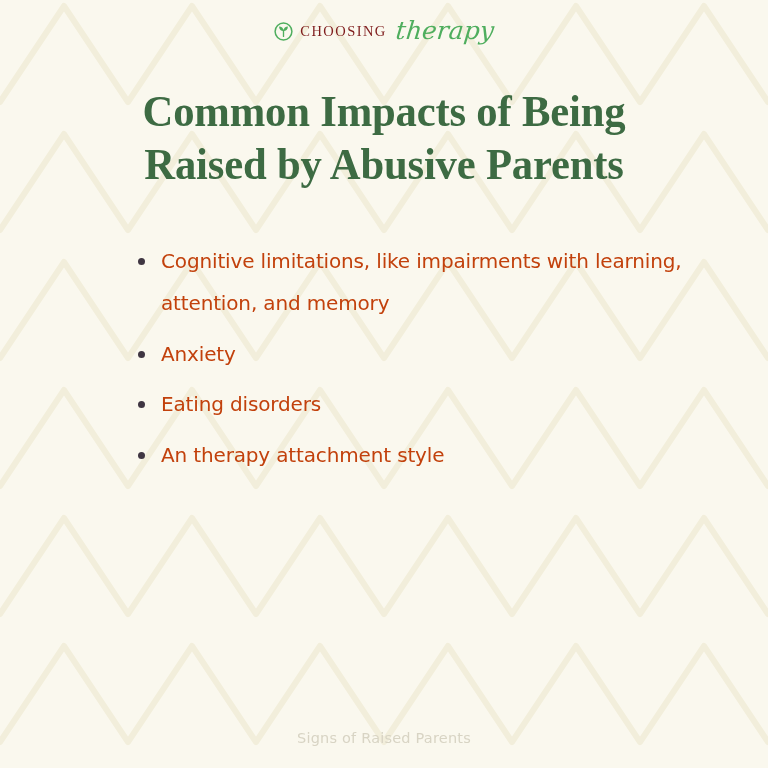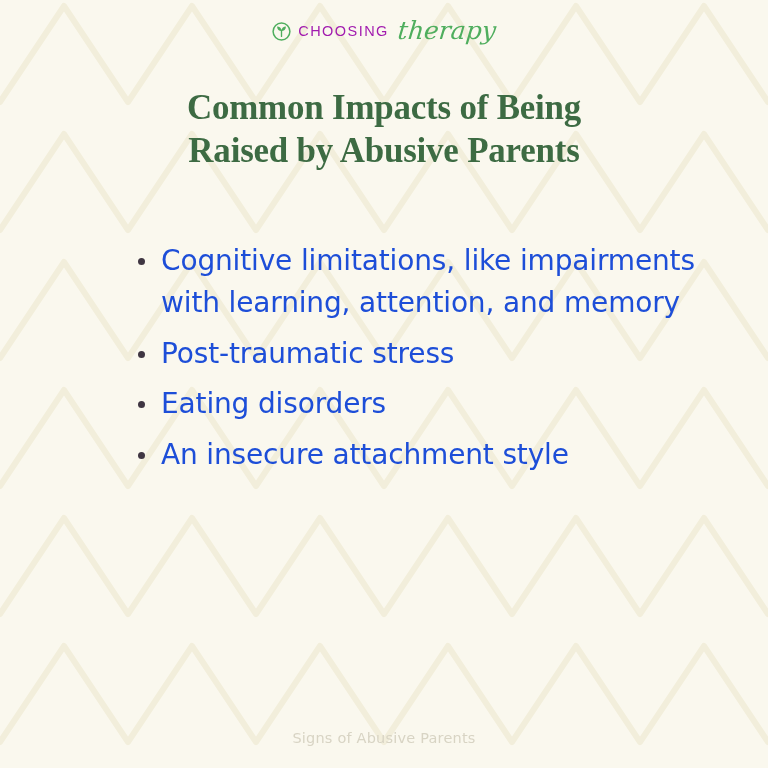--- a/index.html
+++ b/index.html
@@ -46,24 +46,24 @@
     gap: 7px;
     z-index: 2;
   }
   .brand-mark {
     width: 19px;
     height: 19px;
     display: block;
     flex: 0 0 auto;
   }
   .brand-choosing {
-    font-family: Liberation Sans, sans-serif;
+    font-family: Liberation Serif, serif;
     font-size: 14.5px;
     letter-spacing: 1.45px;
-    color: #a21caf;
+    color: #7f1d1d;
     font-weight: 400;
     line-height: 1;
     white-space: nowrap;
   }
   .brand-therapy {
     font-family: "DejaVu Serif", serif;
     font-style: italic;
     font-size: 25px;
     color: #4FAE5E;
     line-height: 1;
@@ -75,21 +75,21 @@
 
   
   .headline {
     position: absolute;
     top: 86px;
     left: 60px;
     width: 648px;
     z-index: 2;
     font-family: "Liberation Serif", serif;
     font-weight: 700;
-    font-size: 36px;
+    font-size: 44px;
     line-height: 1.2;
     letter-spacing: -0.2px;
     color: #3D6B43;
     text-align: center;
     margin: 0;
   }
   .headline-line {
     display: block;
     white-space: nowrap;
     transform: scaleX(0.97);
@@ -105,23 +105,23 @@
     padding: 0;
     list-style: none;
     z-index: 2;
   }
   .impact-item {
     position: relative;
     padding-left: 27px;
     margin: 0 0 8.5px 0;
     font-family: "DejaVu Sans", sans-serif;
     font-weight: 400;
-    font-size: 28px;
+    font-size: 20px;
     line-height: 42px;
-    color: #1d4ed8;
+    color: #c2410c;
     letter-spacing: -0.15px;
   }
   .impact-item::before {
     content: "";
     position: absolute;
     left: 4px;
     top: 18px;
     width: 7px;
     height: 7px;
     border-radius: 50%;
@@ -168,20 +168,20 @@
     <span class="brand-therapy">therapy</span>
   </div>
 
   <h1 class="headline">
     <span class="headline-line">Common Impacts of Being</span>
     <span class="headline-line">Raised by Abusive Parents</span>
   </h1>
 
   <ul class="impact-list">
     <li class="impact-item">Cognitive limitations, like impairments with learning, attention, and memory</li>
-    <li class="impact-item">Post-traumatic stress</li>
+    <li class="impact-item">Anxiety</li>
     <li class="impact-item">Eating disorders</li>
-    <li class="impact-item">An insecure attachment style</li>
+    <li class="impact-item">An therapy attachment style</li>
   </ul>
 
-  <div class="footer-caption">Signs of Abusive Parents</div>
+  <div class="footer-caption">Signs of Raised Parents</div>
 
 </div>
 
 </body></html>

